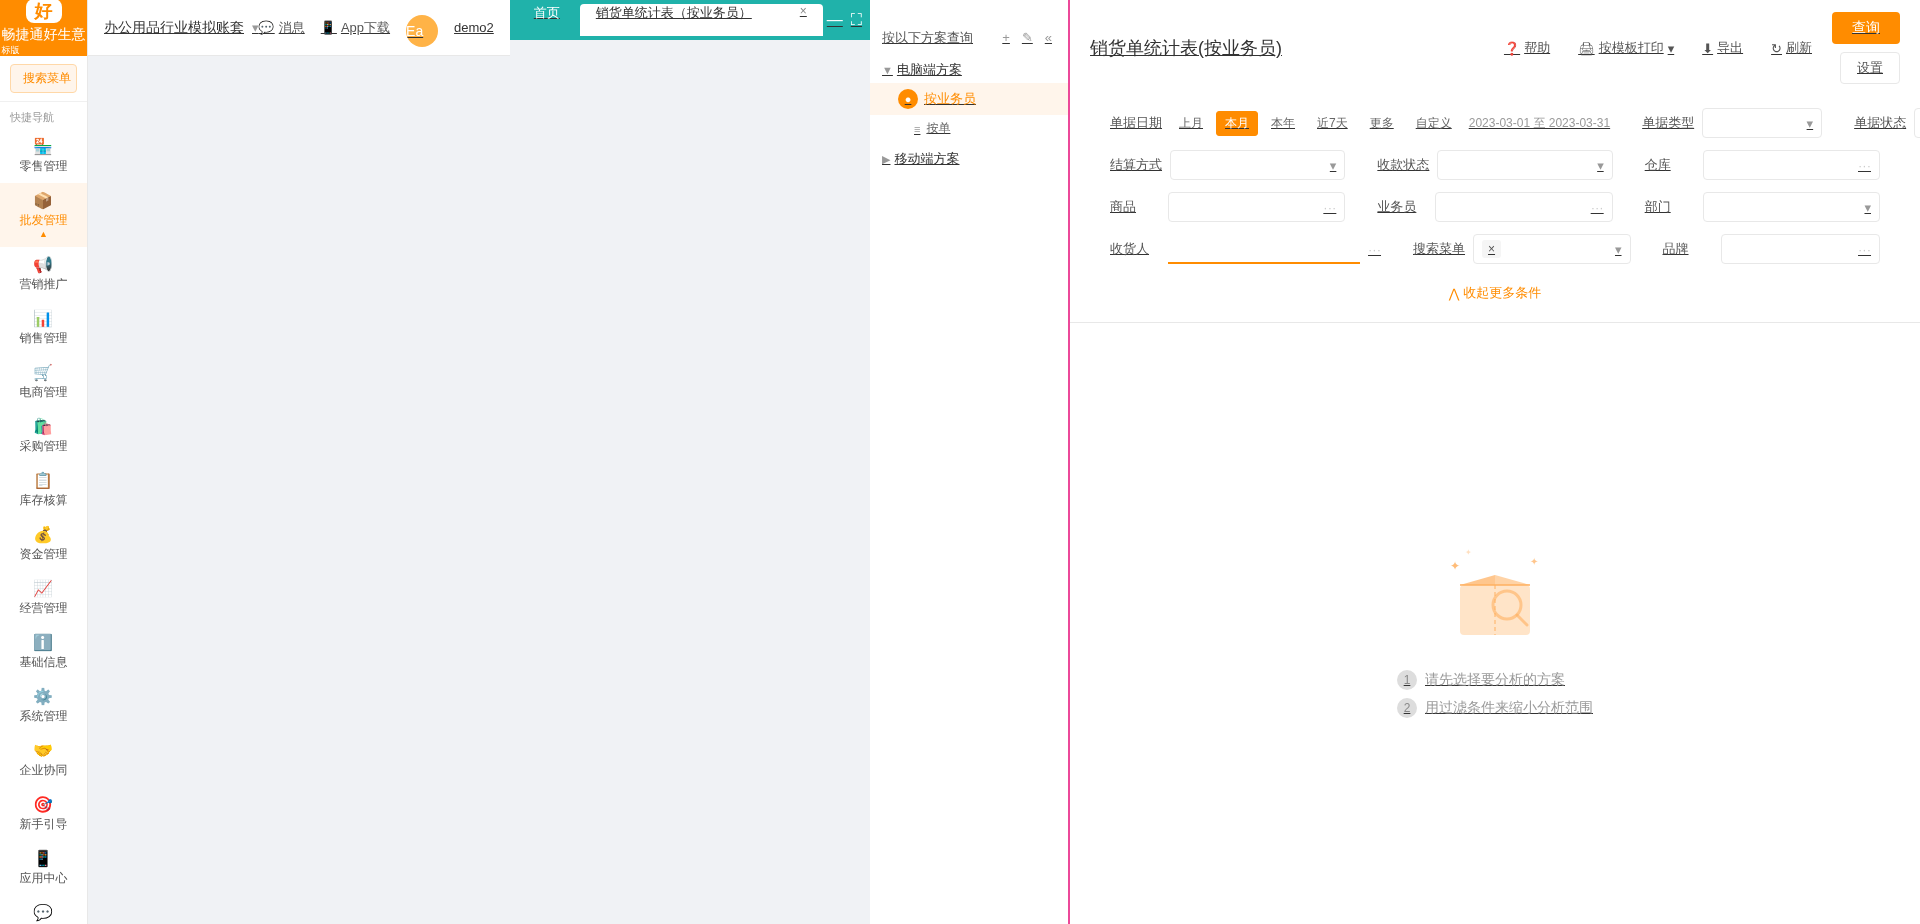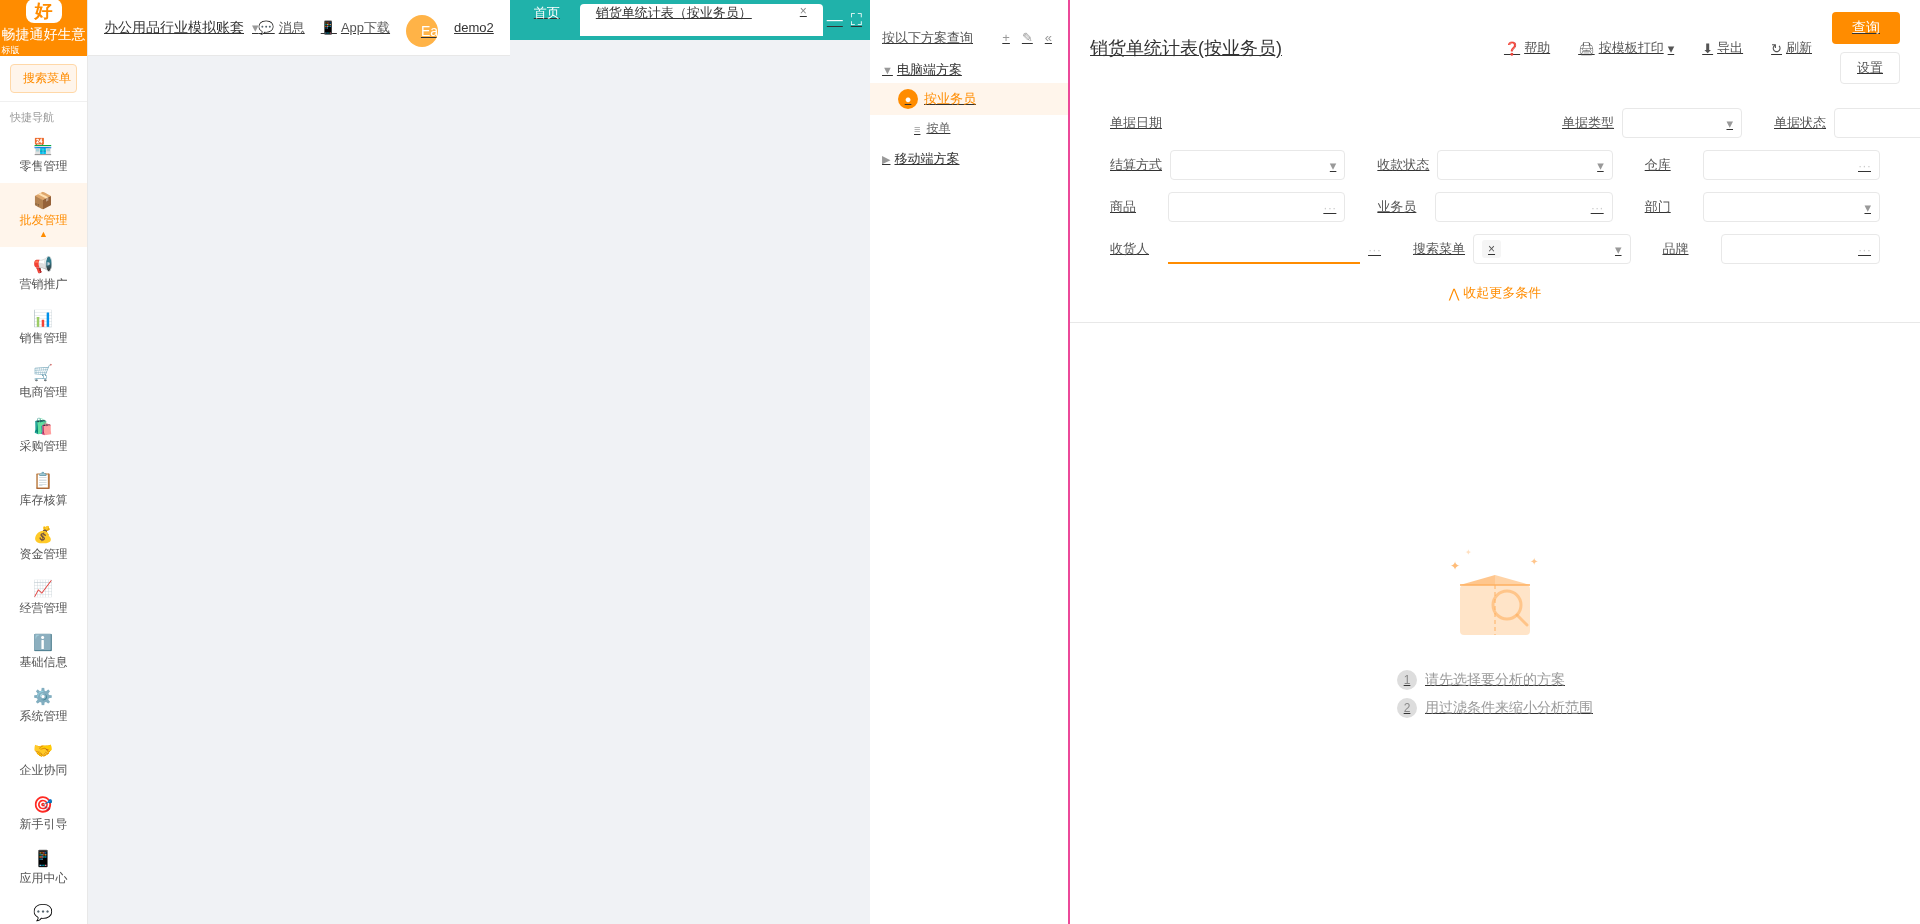--- a/index.html
+++ b/index.html
@@ -21,21 +21,21 @@
     
     .main { flex: 1; display: flex; overflow: hidden; text-decoration: underline; }
 
     
     .topbar { height: 56px; background: #fff; display: flex; align-items: center; padding: 0 16px; border-bottom: 1px solid #e8e8e8; justify-content: space-between; }
     .topbar-left { display: flex; align-items: center; gap: 8px; }
     .topbar-title { font-size: 14px; color: #333; }
     .topbar-dropdown { color: #999; cursor: pointer; }
     .topbar-right { display: flex; align-items: center; gap: 16px; }
     .topbar-action { display: flex; align-items: center; gap: 4px; color: #555; cursor: pointer; font-size: 13px; }
-    .topbar-avatar { width: 32px; height: 32px; border-radius: 50%; background: #ffb347; display: flex; align-items: center; justify-content: flex-end; color: #fff; font-size: 14px; cursor: pointer; overflow: hidden; margin-top: 6px; }
+    .topbar-avatar { width: 32px; height: 32px; border-radius: 50%; background: #ffb347; display: flex; align-items: center; justify-content: flex-start; color: #fff; font-size: 14px; cursor: pointer; overflow: hidden; margin-top: 6px; }
     .topbar-username { color: #333; cursor: pointer; }
 
     
     .tabbar { height: 40px; background: #20b2aa; display: flex; align-items: center; padding: 0 8px; gap: 4px; }
     .tab { height: 32px; padding: 0 16px; display: flex; align-items: flex-start; gap: 6px; border-radius: 4px 4px 0 0; cursor: pointer; font-size: 13px; color: #fff; }
     .tab.home { background: transparent; }
     .tab.active { background: #fff; color: #333; gap: 48px; }
     .tab-close { font-size: 12px; color: #888; cursor: pointer; }
     .tabbar-actions { margin-left: auto; display: flex; gap: 8px; }
     .tabbar-icon-btn { color: #fff; cursor: pointer; font-size: 16px; }
@@ -279,20 +279,29 @@
               <button class="action-settings-btn">设置</button>
             </div>
           </div>
         </div>
 
         <div class="filter-area">
 
           <div class="filter-row">
             <div class="filter-item" style="flex:0 0 auto; min-width:420px;">
               <span class="filter-label">单据日期</span>
+              <div class="filter-date-group">
+                <span class="filter-date-btn">上月</span>
+                <span class="filter-date-btn active">本月</span>
+                <span class="filter-date-btn">本年</span>
+                <span class="filter-date-btn">近7天</span>
+                <span class="filter-date-btn">更多</span>
+                <span class="filter-date-btn">自定义</span>
+                <span class="filter-date-range">2023-03-01 至 2023-03-31</span>
+              </div>
             </div>
             <div class="filter-item">
               <span class="filter-label">单据类型</span>
               <div class="filter-select">
                 <span></span>
                 <span class="filter-select-arrow">▾</span>
               </div>
             </div>
             <div class="filter-item">
               <span class="filter-label">单据状态</span>

